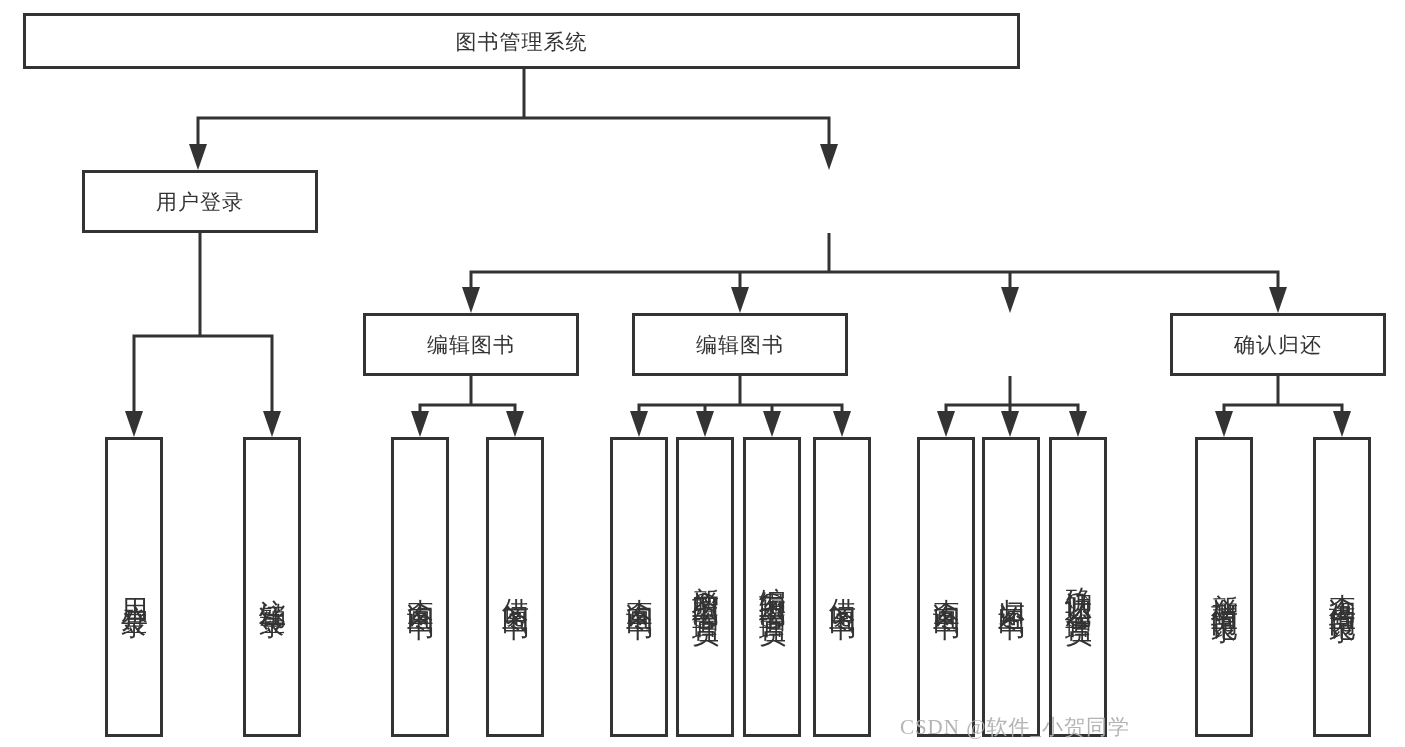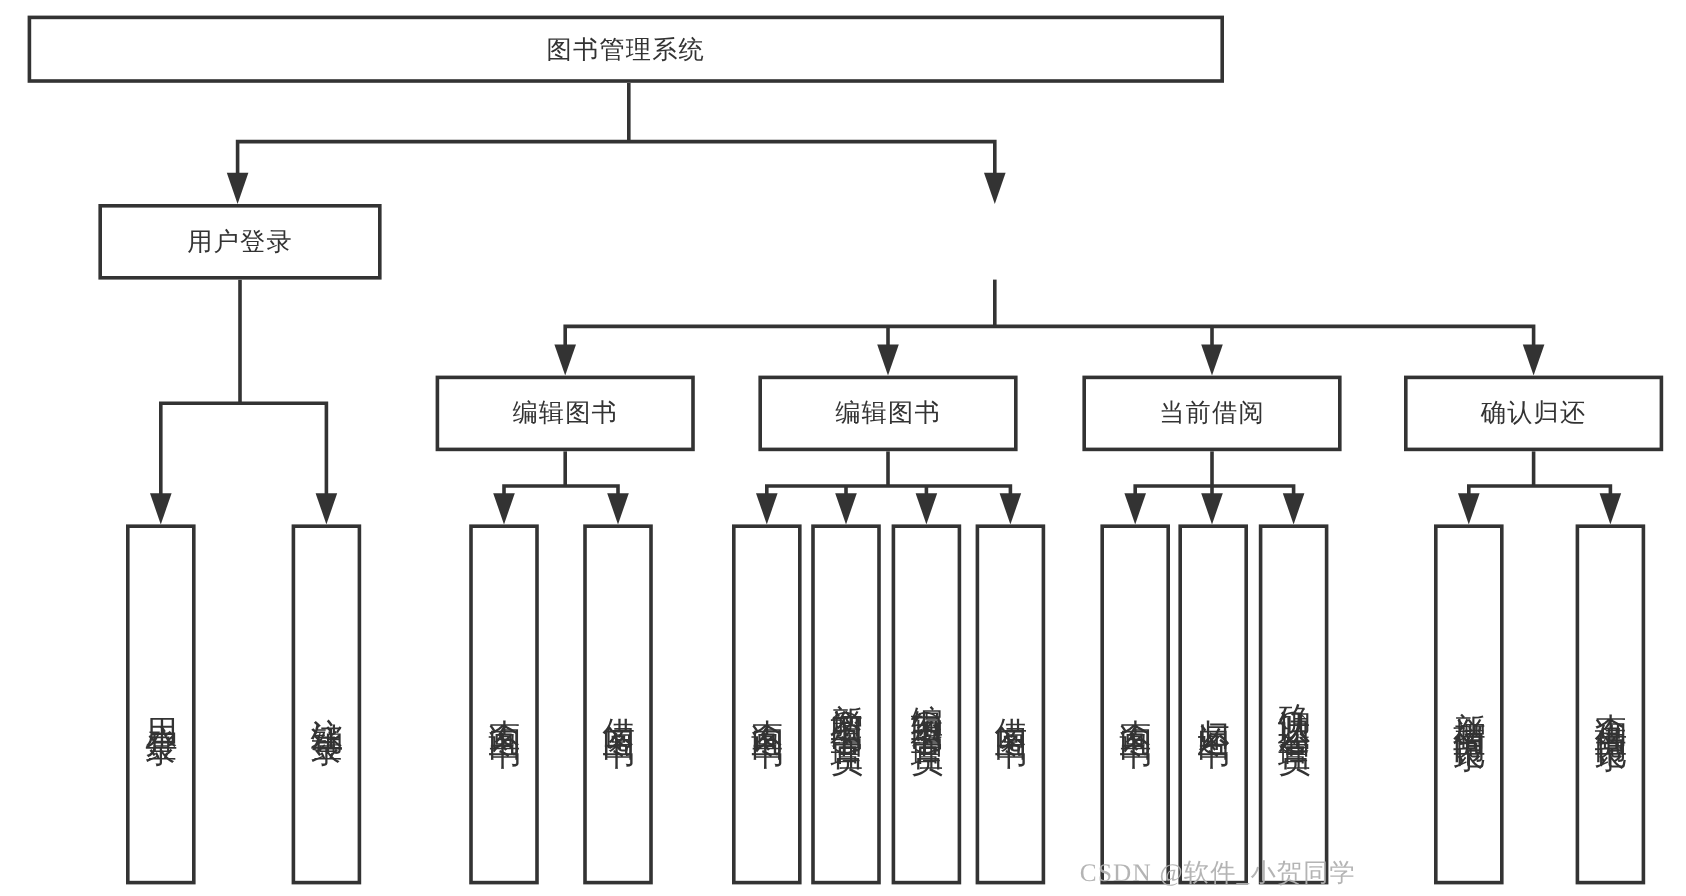--- a/index.html
+++ b/index.html
@@ -102,23 +102,20 @@
   <div class="node h" style="left:82px;top:170px;width:236px;height:63px">
     <span>用户登录</span>
   </div>
 
   <div class="node h" style="left:363px;top:313px;width:216px;height:63px">
     <span>编辑图书</span>
   </div>
   <div class="node h" style="left:632px;top:313px;width:216px;height:63px">
     <span>编辑图书</span>
   </div>
-  <div class="node h" style="left:902px;top:313px;width:216px;height:63px">
-    <span>当前借阅</span>
-  </div>
   <div class="node h" style="left:1170px;top:313px;width:216px;height:63px">
     <span>确认归还</span>
   </div>
 
   <div class="node v" style="left:105px;top:437px;width:58px;height:300px">
     <span>用户登录</span>
   </div>
   <div class="node v" style="left:243px;top:437px;width:58px;height:300px">
     <span>注销登录</span>
   </div>

